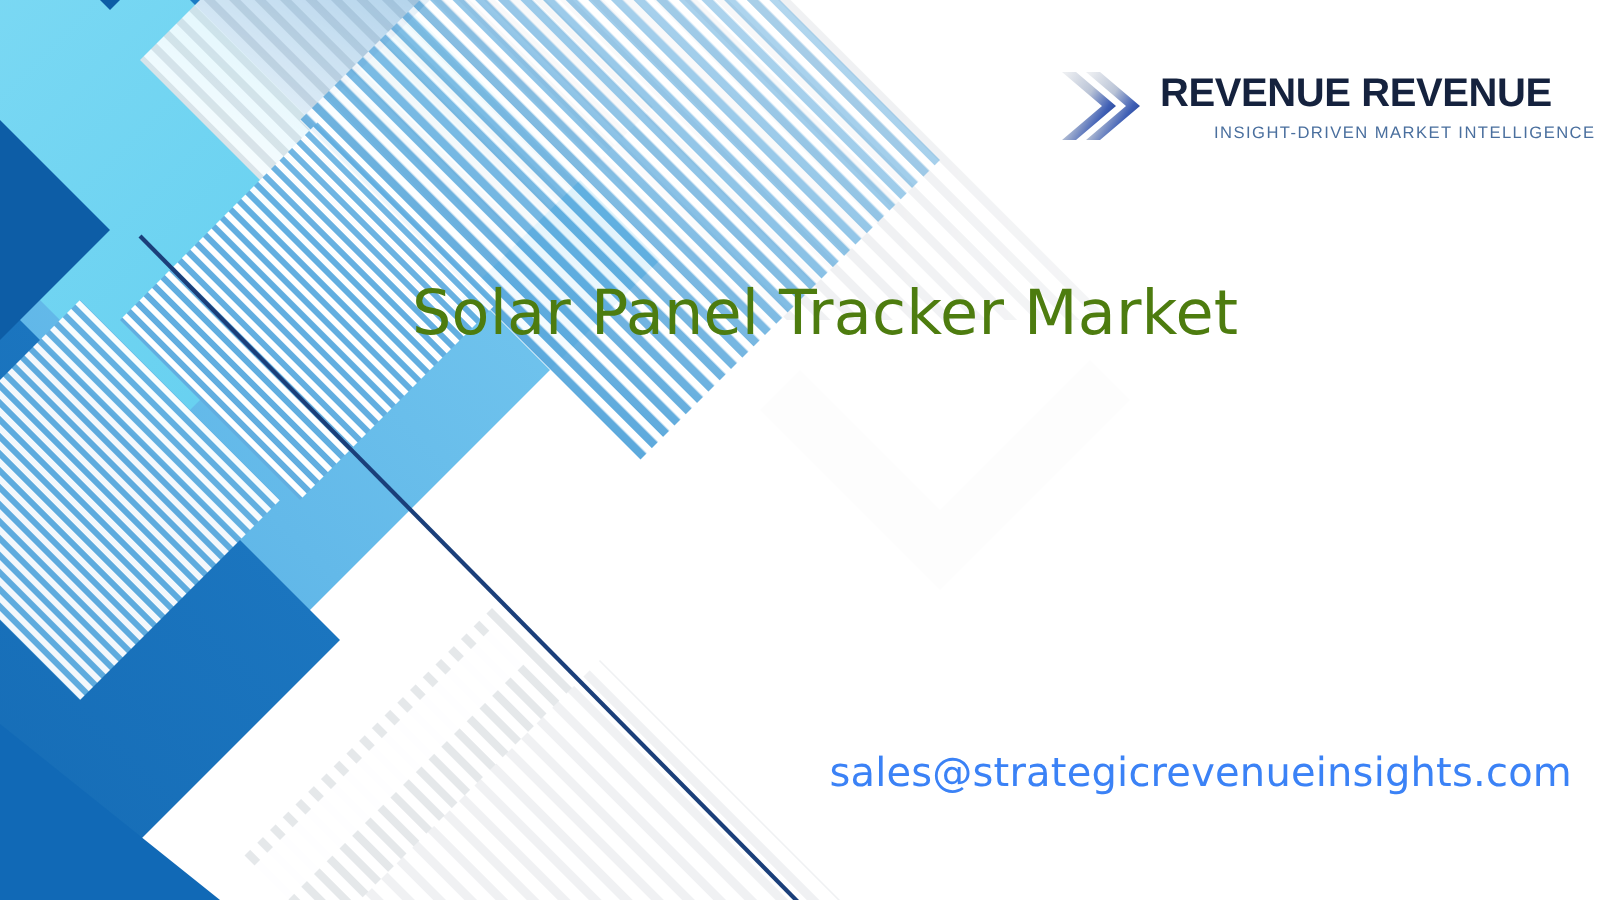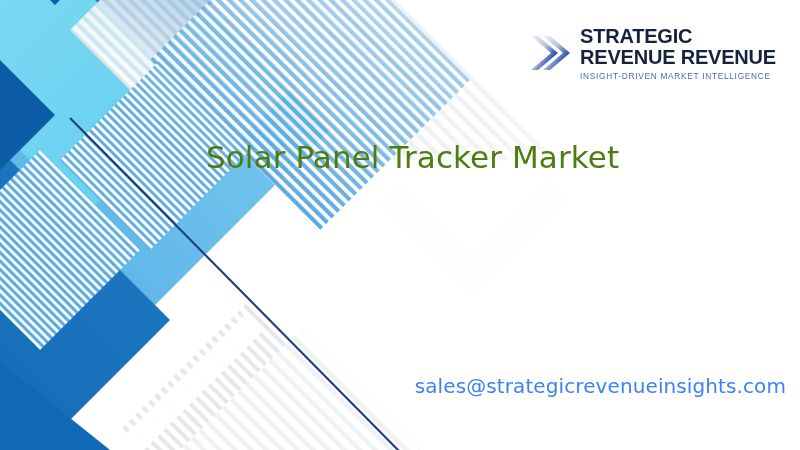--- a/index.html
+++ b/index.html
@@ -57,20 +57,21 @@
   }
   .logo-line2 { margin-top: 1px; }
   .logo-tagline {
     font-family: "Liberation Sans", sans-serif;
     color: #4a6f9e;
     font-size: 8.3px;
     line-height: 11px;
     letter-spacing: 0.72px;
     margin-top: 4px;
     white-space: nowrap;
+    margin-left: 27px;
   }
 
   
   .slide-title {
     position: absolute;
     left: 206px;
     top: 137px;
     width: 560px;
     font-family: "DejaVu Sans", sans-serif;
     font-size: 31px;
@@ -223,21 +224,20 @@
           <stop offset="0%" stop-color="#eceef1"></stop>
           <stop offset="42%" stop-color="#b9c3d6"></stop>
           <stop offset="72%" stop-color="#3f5fb5"></stop>
           <stop offset="100%" stop-color="#14307f"></stop>
         </linearGradient>
       </defs>
       <path d="M3 6 L10 6 L30 23 L10 40 L3 40 L23 23 Z" fill="url(#gChev)"></path>
       <path d="M15 6 L22 6 L42 23 L22 40 L15 40 L35 23 Z" fill="url(#gChev)"></path>
     </svg>
     <div class="logo-text">
-      <div class="logo-line1">STRATEGIC</div>
       <div class="logo-line2">REVENUE REVENUE</div>
       <div class="logo-tagline">INSIGHT-DRIVEN MARKET INTELLIGENCE</div>
     </div>
   </div>
 
   <div class="slide-title">Solar Panel Tracker Market</div>
 
   <div class="slide-email">sales@strategicrevenueinsights.com</div>
 
 </div>

